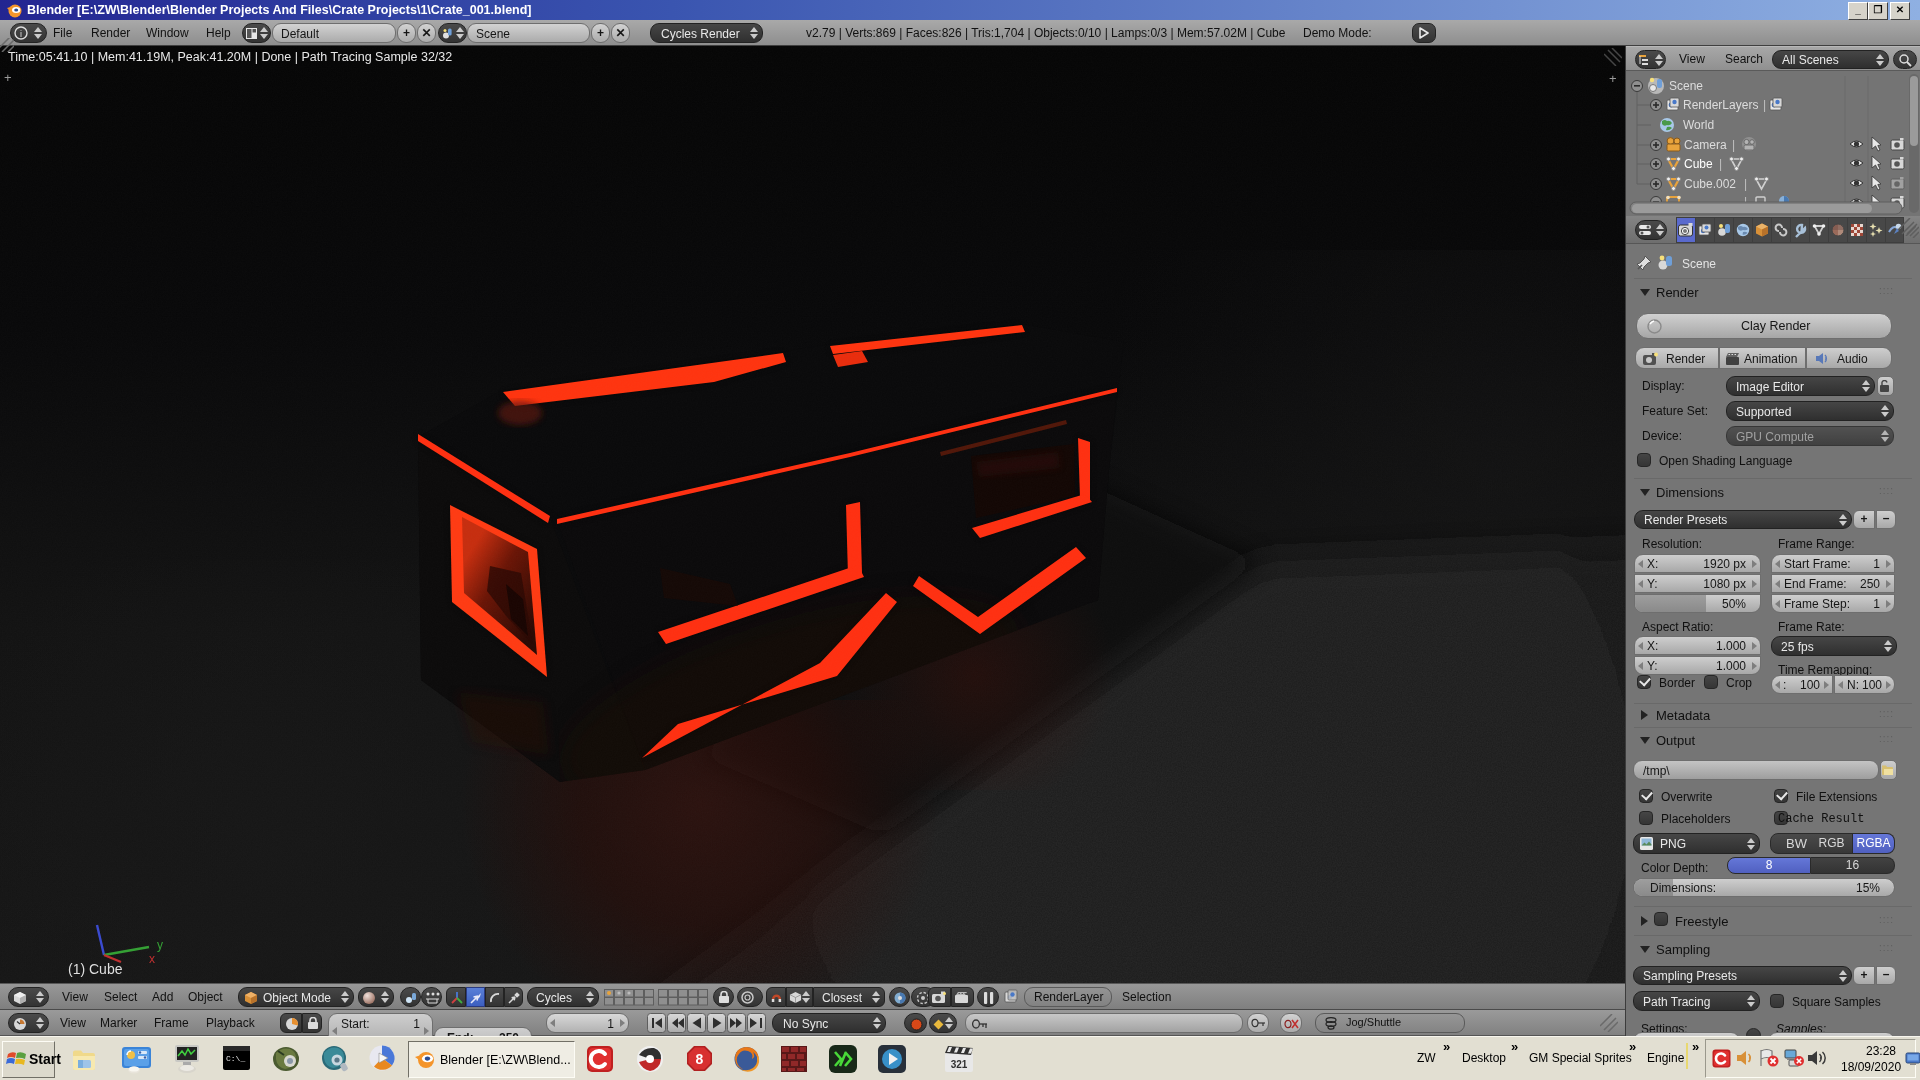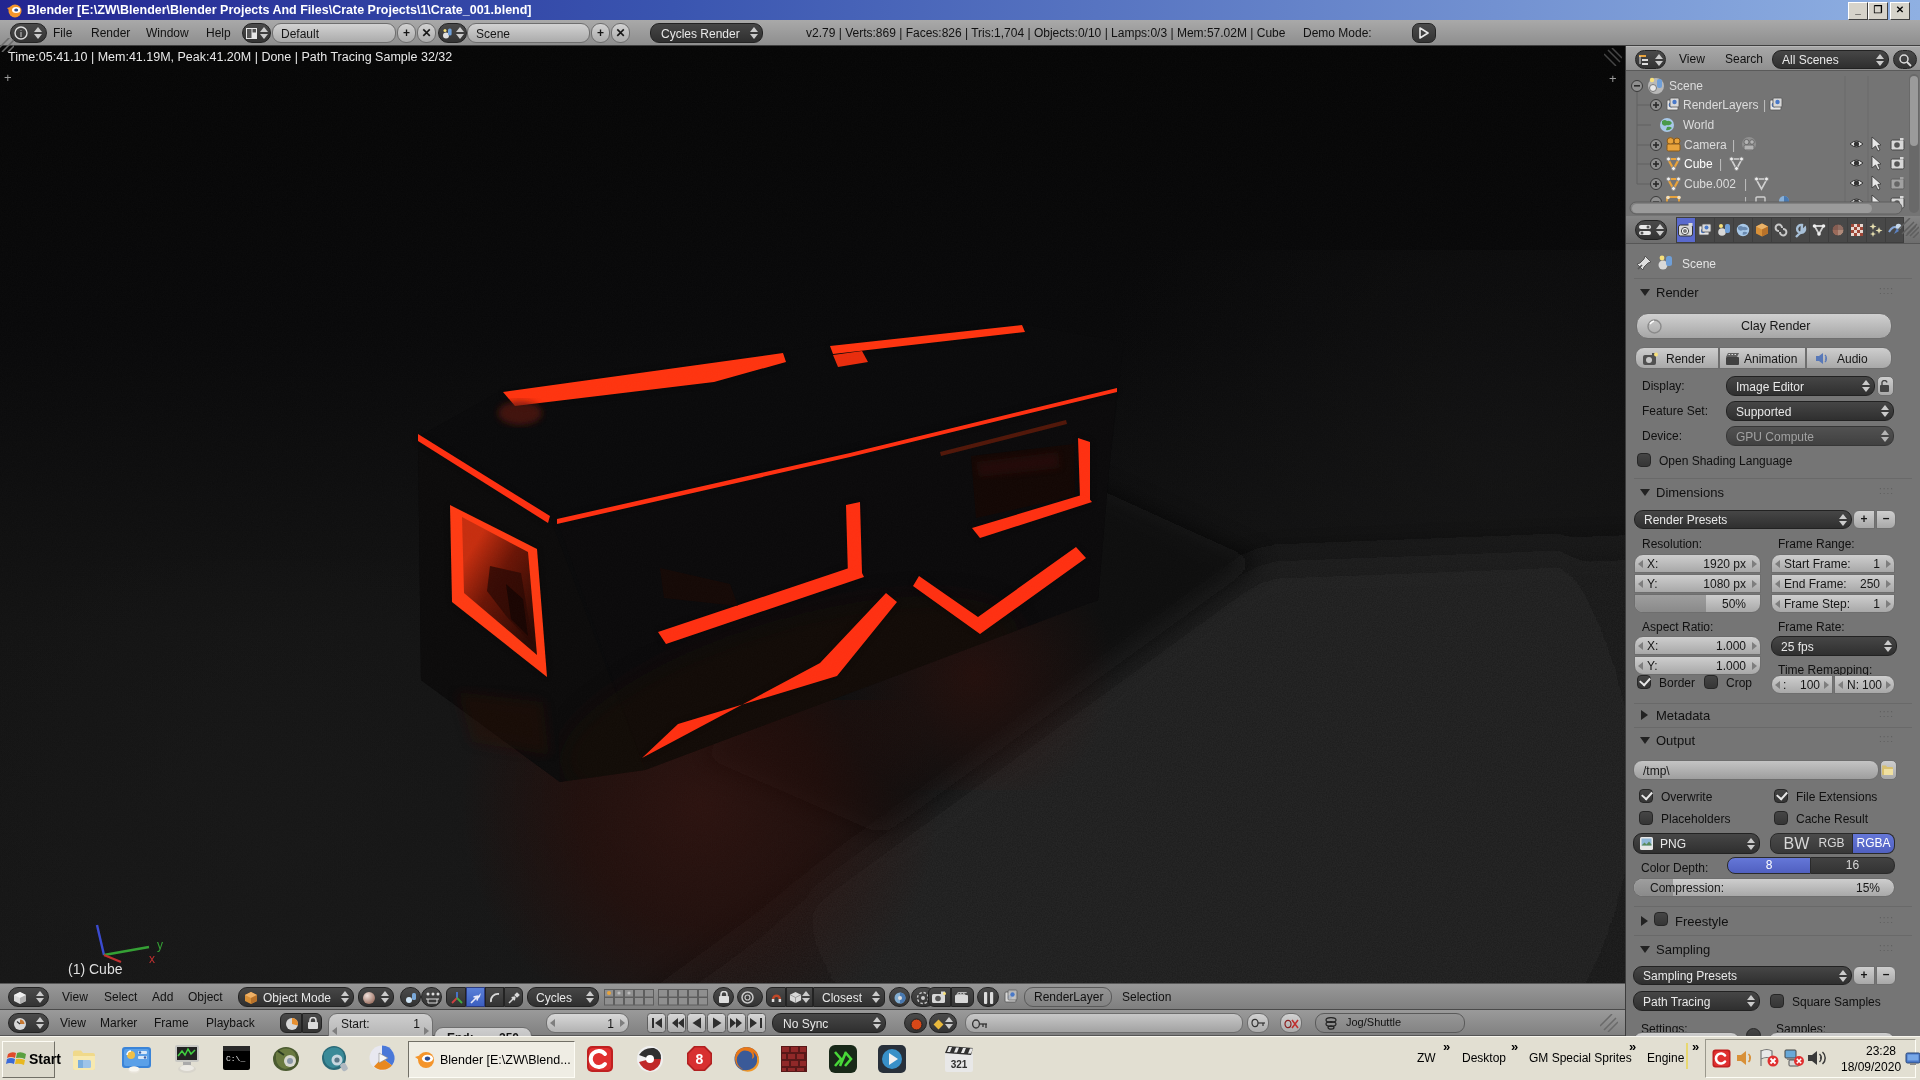--- a/index.html
+++ b/index.html
@@ -1054,43 +1054,43 @@
           <rect x="2" y="5" width="9" height="6" fill="#f0e0a0"></rect>
         </svg>
       </div>
   <div class="cb on" style="left:13px;top:573px;"></div>
   <div class="lab" style="left:35px;top:574px;">Overwrite</div>
   <div class="cb on" style="left:148px;top:573px;"></div>
   <div class="lab" style="left:170px;top:574px;">File Extensions</div>
   <div class="cb" style="left:13px;top:595px;"></div>
   <div class="lab" style="left:35px;top:596px;">Placeholders</div>
   <div class="cb" style="left:148px;top:595px;"></div>
-  <div class="lab" style="left:170px;top:596px;">Cache Result</div>
+  <div class="lab" style="left:152px;top:596px;font-family:Liberation Mono, monospace;">Cache Result</div>
   <div class="bdrop" style="left:7px;top:617px;width:127px;height:21px;">
     <svg width="14" height="14" style="position:absolute;left:6px;top:3px">
           <rect x="0" y="0" width="13" height="13" rx="1.5" fill="#e8e8e8"></rect>
           <rect x="1.5" y="1.5" width="10" height="7" fill="#90b8d8"></rect>
           <path d="M1.5,8.5 l3,-3 l2,2 l2.5,-3 l2.5,3 l0,1 l-10,0 z" fill="#5a8a5a"></path>
         </svg>
     <span style="position:absolute;left:26px;top:3px">PNG</span>
         <div class="ud"></div>
   </div>
   <div class="a" style="left:144px;top:617px;width:125px;height:21px;">
-    <div class="a" style="left:0;top:0;width:53px;height:21px;background:linear-gradient(#4a4a4a,#383838);border:1px solid #2a2a2a;border-radius:8px 0 0 8px;box-sizing:border-box;color:#d8d8d8;font-size:16px;text-align:center;line-height:19px;">BW</div>
+    <div class="a" style="left:0;top:0;width:53px;height:21px;background:linear-gradient(#4a4a4a,#383838);border:1px solid #2a2a2a;border-radius:8px 0 0 8px;box-sizing:border-box;color:#d8d8d8;font-size:13px;text-align:center;line-height:19px;">BW</div>
     <div class="a" style="left:41px;top:0;width:42px;height:21px;background:linear-gradient(#4a4a4a,#383838);border:1px solid #2a2a2a;border-left:none;box-sizing:border-box;color:#d8d8d8;font-size:12px;text-align:center;line-height:19px;">RGB</div>
     <div class="a" style="left:83px;top:0;width:42px;height:21px;background:linear-gradient(#6577d8,#5060c0);border:1px solid #2a2a2a;border-left:none;border-radius:0 8px 8px 0;box-sizing:border-box;color:#fff;font-size:12px;text-align:center;line-height:19px;">RGBA</div>
   </div>
   <div class="lab" style="left:15px;top:645px;">Color Depth:</div>
   <div class="a" style="left:101px;top:641px;width:168px;height:17px;">
     <div class="a" style="left:0;top:0;width:84px;height:17px;background:linear-gradient(#6577d8,#5060c0);border:1px solid #2a2a2a;border-radius:8px 0 0 8px;box-sizing:border-box;color:#fff;font-size:12px;text-align:center;line-height:15px;">8</div>
     <div class="a" style="left:84px;top:0;width:84px;height:17px;background:linear-gradient(#424242,#333);border:1px solid #2a2a2a;border-left:none;border-radius:0 8px 8px 0;box-sizing:border-box;color:#d8d8d8;font-size:12px;text-align:center;line-height:15px;">16</div>
   </div>
   <div class="blight" style="left:7px;top:662px;width:262px;height:19px;border-radius:10px;overflow:hidden;">
         <div class="a" style="left:0;top:0;width:15%;height:100%;background:linear-gradient(#9e9e9e,#8a8a8a);"></div>
-        <span style="position:absolute;left:16px;top:2px">Compression:</span>
+        <span style="position:absolute;left:16px;top:2px">Dimensions:</span>
         <span style="position:absolute;right:14px;top:2px">15%</span>
       </div>
   <div class="sep" style="left:8px;top:690px;width:278px;"></div>
 
   <div class="ptri" style="left:15px;top:700px;border-top:5px solid transparent;border-bottom:5px solid transparent;border-left:7px solid #222;"></div>
   <div class="cb" style="left:28px;top:696px;"></div>
   <div class="lab" style="left:49px;top:698px;font-size:13px;">Freestyle</div>
   <div class="lab" style="left:253px;top:698px;color:#5e5e5e;letter-spacing:1px;font-size:10px;">::::</div>
   <div class="sep" style="left:8px;top:719px;width:278px;"></div>
 
@@ -1103,21 +1103,21 @@
       </div>
   <div class="blight" style="left:227px;top:750px;width:22px;height:19px;text-align:center;line-height:17px;font-weight:bold;border-radius:6px 0 0 6px;">+</div>
   <div class="blight" style="left:250px;top:750px;width:20px;height:19px;text-align:center;line-height:15px;font-weight:bold;border-radius:0 6px 6px 0;">–</div>
   <div class="bdrop" style="left:7px;top:775px;width:127px;height:20px;">
         <span style="position:absolute;left:9px;top:3px">Path Tracing</span>
         <div class="ud"></div>
       </div>
   <div class="cb" style="left:144px;top:778px;"></div>
   <div class="lab" style="left:166px;top:779px;">Square Samples</div>
   <div class="lab" style="left:15px;top:806px;">Settings:</div>
-  <div class="lab" style="left:150px;top:806px;">Samples:</div>
+  <div class="lab" style="left:150px;top:806px;font-style:italic;">Samples:</div>
   <div class="cb" style="left:120px;top:812px;width:15px;height:15px;border-radius:8px;"></div>
   <div class="blight" style="left:7px;top:816px;width:107px;height:20px;"></div>
   <div class="blight" style="left:142px;top:816px;width:127px;height:20px;"></div>
 </div>
 
 <div id="taskbar">
 
   <div class="tbtn" style="left:2px;width:53px;background:#dcd9cc;">
     <svg width="22" height="22" style="position:absolute;left:3px;top:6px" viewBox="0 0 22 22">
       <path d="M2,6 Q6,3 10,5 L9,10 Q5,8 1,10 Z" fill="#e04a2a"></path>

